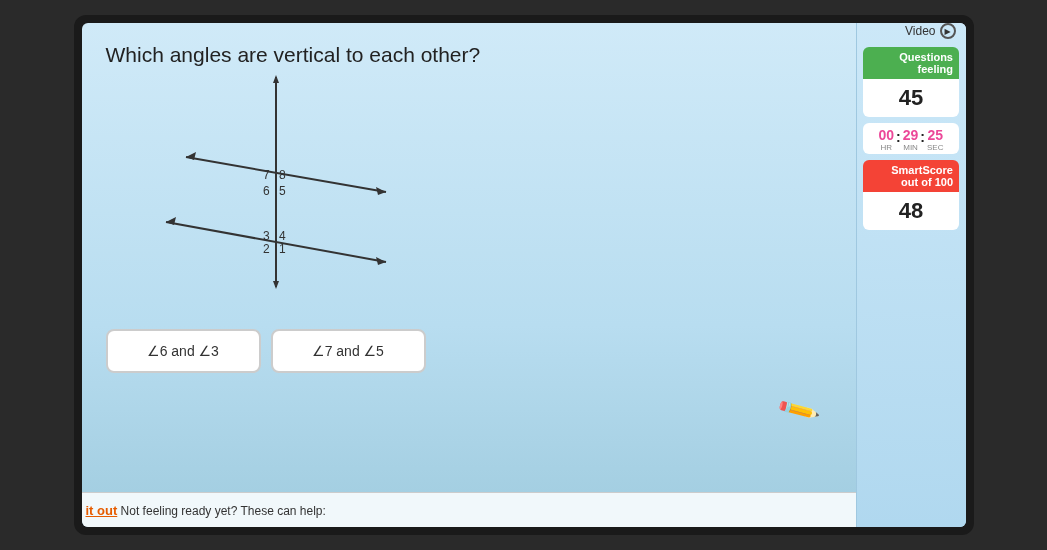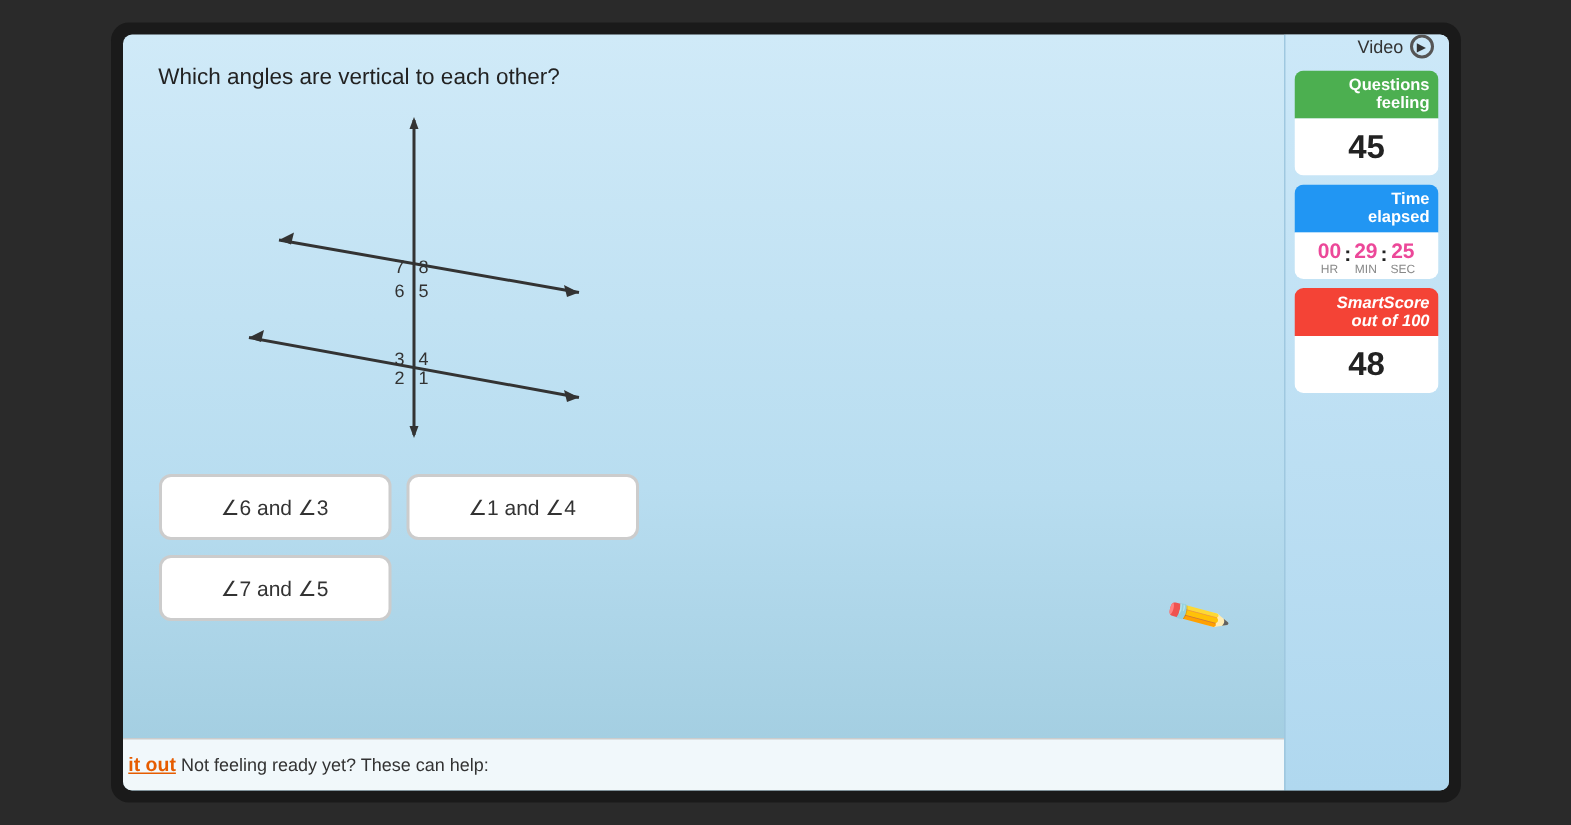--- a/index.html
+++ b/index.html
@@ -33,43 +33,44 @@
 
     .main-content {
       flex: 1;
       padding: 20px 24px 16px 24px;
       display: flex;
       flex-direction: column;
       position: relative;
     }
 
     .question-text {
-      font-size: 15px;
+      font-size: 21px;
       color: #222;
-      margin-bottom: 10px;
+      margin-bottom: 0;
       font-weight: 500;
     }
 
     .diagram-area {
       width: 320px;
       height: 230px;
       position: relative;
       margin-bottom: 16px;
     }
 
     .diagram-area svg {
       position: absolute;
       top: 0; left: 0;
     }
 
     .answer-grid {
       display: grid;
       grid-template-columns: 1fr 1fr;
       gap: 10px;
       width: 320px;
+      margin-top: 16px;
     }
 
     .answer-btn {
       background: white;
       border: 2px solid #ccc;
       border-radius: 8px;
       padding: 12px 16px;
       font-size: 14px;
       color: #333;
       cursor: pointer;
@@ -161,21 +162,21 @@
     .stat-card .card-value {
       background: white;
       padding: 6px 4px;
       font-size: 22px;
       font-weight: bold;
       color: #222;
     }
 
     .questions-card .card-header { background: #4caf50; }
     .time-card .card-header { background: #2196f3; }
-    .smart-card .card-header { background: #f44336; font-style: italic; }
+    .smart-card .card-header { background: #f44336; }
 
     .time-breakdown {
       background: white;
       display: flex;
       gap: 2px;
       padding: 4px 4px 2px 4px;
       justify-content: center;
     }
 
     .time-unit {
@@ -237,21 +238,20 @@
 
           <text x="157" y="173" font-size="12" fill="#333">3</text>
           <text x="173" y="173" font-size="12" fill="#333">4</text>
           <text x="157" y="186" font-size="12" fill="#333">2</text>
           <text x="173" y="186" font-size="12" fill="#333">1</text>
         </svg>
       </div>
 
       <div class="answer-grid">
         <button class="answer-btn">∠6 and ∠3</button>
-        <button class="answer-btn">∠1 and ∠4</button>
         <button class="answer-btn">∠7 and ∠5</button>
       </div>
 
       <div class="pencil-icon">✏️</div>
 
       <div class="bottom-bar">
         <span class="help-text">
           <span class="workout-link">it out</span>
           <span>Not feeling ready yet? These can help:</span>
         </span>
@@ -267,24 +267,20 @@
 
       <div class="stat-card questions-card">
         <div class="card-header">
           <div>Questions</div>
           <div>feeling</div>
         </div>
         <div class="card-value">45</div>
       </div>
 
       <div class="stat-card time-card">
-        <div class="card-header">
-          <div>Time</div>
-          <div>elapsed</div>
-        </div>
         <div class="time-breakdown">
           <div class="time-unit">
             <div class="val">00</div>
             <div class="lbl">HR</div>
           </div>
           <div class="time-sep">:</div>
           <div class="time-unit">
             <div class="val">29</div>
             <div class="lbl">MIN</div>
           </div>

